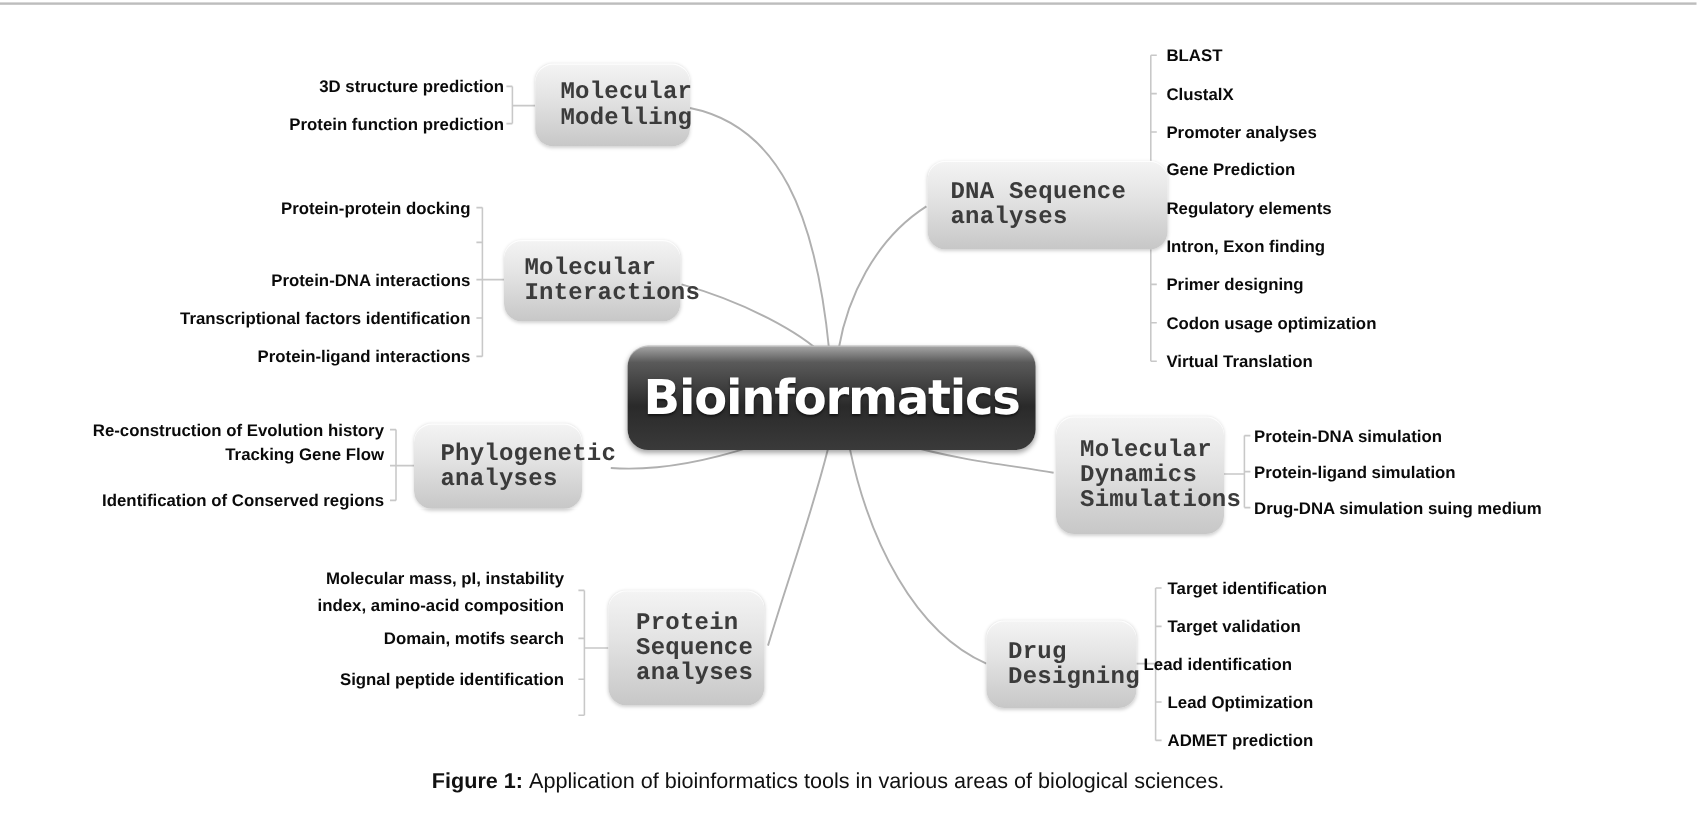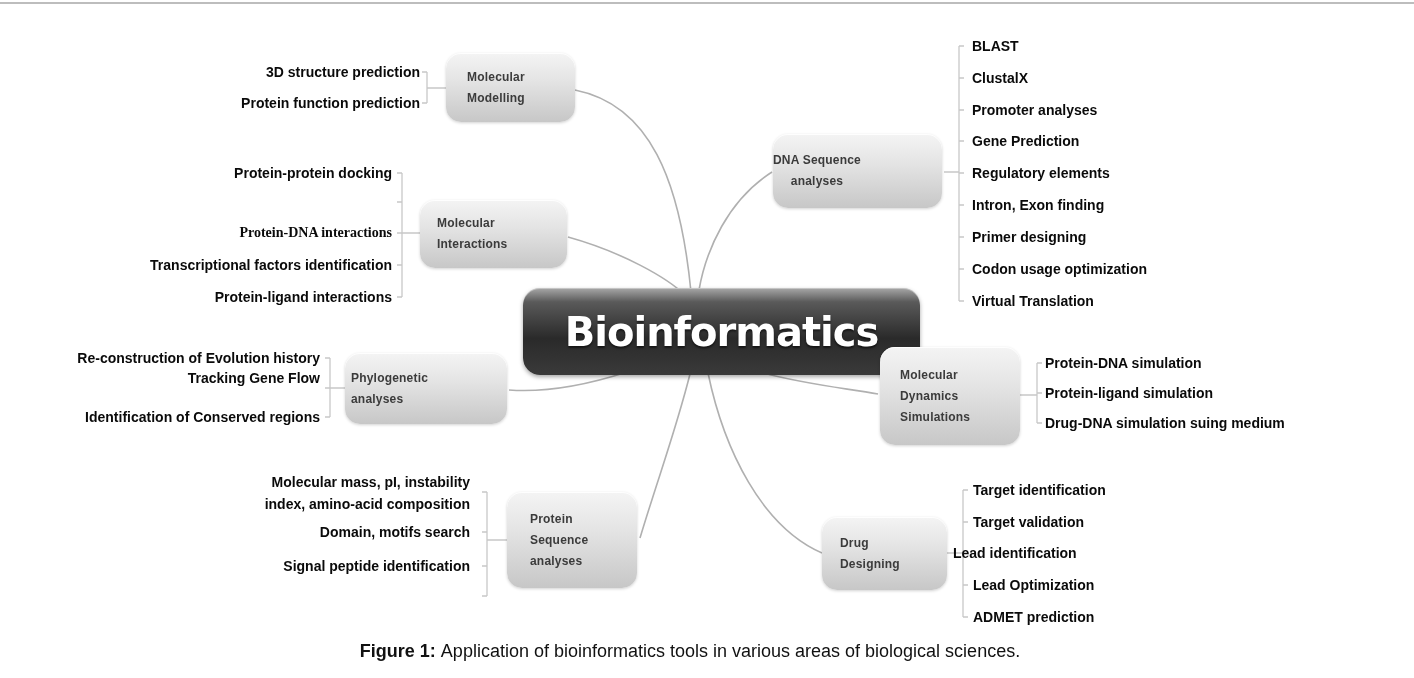--- a/index.html
+++ b/index.html
@@ -26,22 +26,22 @@
   .leaf.left  { text-align:right; }
   .leaf.wrap2 { white-space:pre-line; line-height:22px; }
 
   .node {
     position:absolute;
     box-sizing:border-box;
     border-radius:15px;
     background:linear-gradient(180deg,#f4f4f4 0%,#e4e4e4 40%,#c7c7c7 100%);
     box-shadow: inset 0 1px 0 rgba(255,255,255,.85), 0 1px 3px rgba(0,0,0,.18);
     display:flex; align-items:center;
-    font-family:Liberation Sans, sans-serif;
-    font-weight:bold; font-size:12px; line-height:21px;
+    font-family:Liberation Mono, monospace;
+    font-weight:bold; font-size:20px; line-height:21px;
     letter-spacing:.2px;
     color:#3b3b3b;
     white-space:pre-line;
   }
   .node-central {
     position:absolute;
     box-sizing:border-box;
     border-radius:17px;
     background:linear-gradient(180deg,#a8a8a8 0%,#5a5a5a 16%,#2a2a2a 58%,#3a3a3a 100%);
     box-shadow: inset 0 1px 0 rgba(255,255,255,.35), 0 2px 4px rgba(0,0,0,.35);
@@ -81,44 +81,44 @@
       <path d="M427,72 h-5 M427,103 h-5 M427,72 V103 M427,88 H446"></path>
       <path d="M402,173 h-5 M402,202 h-5 M402,233 h-5 M402,265 h-5 M402,297 h-5 M402,173 V297 M402,233 H420"></path>
       <path d="M330,358 h-5 M330,388 h-5 M330,417 h-5 M330,358 V417 M330,388 H345"></path>
       <path d="M487,492 h-5 M487,532 h-5 M487,566 h-5 M487,596 h-5 M487,492 V596 M487,540 H507"></path>
       <path d="M959,46 h5 M959,78 h5 M959,110 h5 M959,141 h5 M959,173 h5 M959,205 h5 M959,237 h5 M959,269 h5 M959,301 h5 M959,46 V301 M944,172 H959"></path>
       <path d="M1037,363 h5 M1037,393 h5 M1037,423 h5 M1037,363 V423 M1020,395 H1037"></path>
       <path d="M963,490 h5 M963,522 h5 M963,553 h5 M963,585 h5 M963,617 h5 M963,490 V617 M947,553 H963"></path>
     </g>
   </svg>
 
-  <div class="node-central" style="left:523px; top:288px; width:397px; height:87px;">Bioinformatics</div>
+  <div class="node-central" style="left:523px; top:288px; width:340px; height:87px;">Bioinformatics</div>
 
   <div class="node" style="left:446px; top:53px;  width:129px; height:69px; padding-left:21px;">Molecular
 Modelling</div>
   <div class="node" style="left:420px; top:200px; width:147px; height:68px; padding-left:17px;">Molecular
 Interactions</div>
-  <div class="node" style="left:345px; top:353px; width:162px; height:71px; padding-left:6px;">Phylogenetic
+  <div class="node" style="left:345px; top:353px; width:140px; height:71px; padding-left:22px;">Phylogenetic
 analyses</div>
   <div class="node" style="left:507px; top:492px; width:130px; height:96px; padding-left:23px;">Protein
 Sequence
 analyses</div>
-  <div class="node" style="left:773px; top:134px; width:169px; height:74px; text-align:center;">DNA Sequence
+  <div class="node" style="left:773px; top:134px; width:200px; height:74px; padding-left:19px;">DNA Sequence
 analyses</div>
   <div class="node" style="left:880px; top:347px; width:140px; height:98px; padding-left:20px;">Molecular
 Dynamics
 Simulations</div>
   <div class="node" style="left:822px; top:517px; width:125px; height:73px; padding-left:18px;">Drug
 Designing</div>
 
   <div class="leaf left" style="right:994px; top:63px;">3D structure prediction</div>
   <div class="leaf left" style="right:994px; top:94px;">Protein function prediction</div>
 
   <div class="leaf left" style="right:1022px; top:164px;">Protein-protein docking</div>
-  <div class="leaf left" style="right:1022px; top:224px;font-family:Liberation Serif, serif;">Protein-DNA interactions</div>
+  <div class="leaf left" style="right:1022px; top:224px;">Protein-DNA interactions</div>
   <div class="leaf left" style="right:1022px; top:256px;">Transcriptional factors identification</div>
   <div class="leaf left" style="right:1022px; top:288px;">Protein-ligand interactions</div>
 
   <div class="leaf left" style="right:1094px; top:349px;">Re-construction of Evolution history</div>
   <div class="leaf left" style="right:1094px; top:369px;">Tracking Gene Flow</div>
   <div class="leaf left" style="right:1094px; top:408px;">Identification of Conserved regions</div>
 
   <div class="leaf left wrap2" style="right:944px; top:471px;">Molecular mass, pI, instability
 index, amino-acid composition</div>
   <div class="leaf left" style="right:944px; top:523px;">Domain, motifs search</div>

